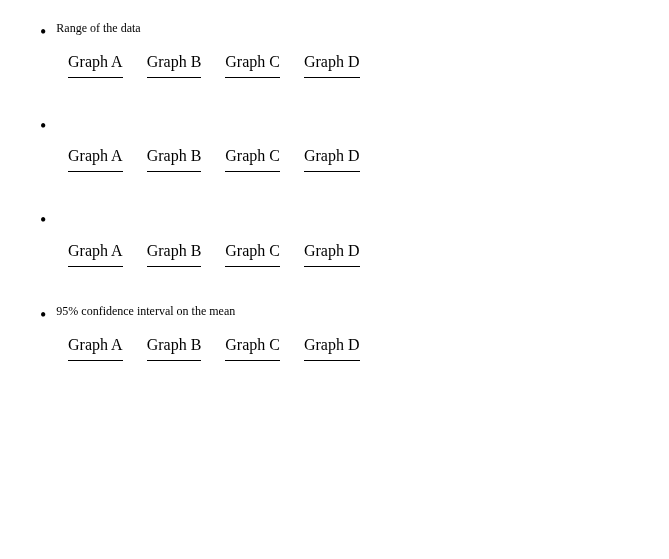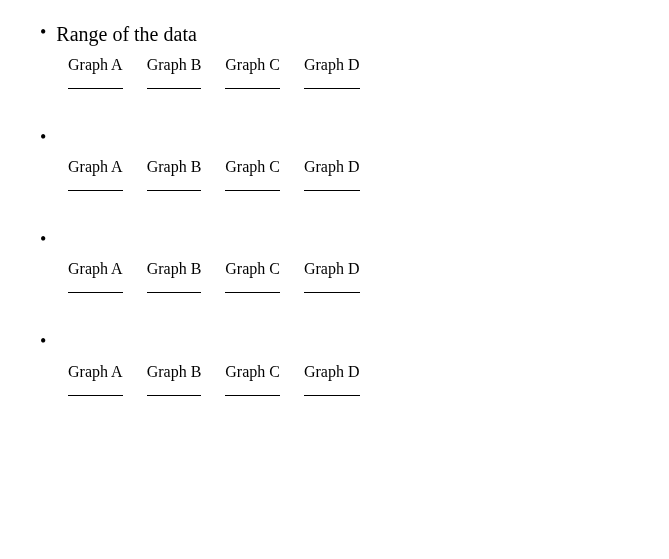--- a/index.html
+++ b/index.html
@@ -37,36 +37,36 @@
     }
 
     .bullet {
       margin-right: 10px;
       font-size: 18px;
       line-height: 1.4;
       flex-shrink: 0;
     }
 
     .question-label {
-      font-size: 20px;
+      font-size: 12px;
       line-height: 1.4;
     }
 
     .graph-options {
       display: flex;
       flex-direction: row;
       gap: 24px;
       margin-left: 28px;
       margin-top: 2px;
     }
 
     .graph-option {
       font-size: 16px;
       border-bottom: 1px solid #000000;
-      padding-bottom: 14px;
+      padding-bottom: 6px;
       cursor: pointer;
       text-decoration: none;
       color: #000000;
       white-space: nowrap;
     }
   </style>
 </head>
 <body>
 
 <ul class="question-list">
@@ -100,20 +100,21 @@
       <div class="graph-options">
         <span class="graph-option">Graph A</span>
         <span class="graph-option">Graph B</span>
         <span class="graph-option">Graph C</span>
         <span class="graph-option">Graph D</span>
       </div>
     </li>
     <li class="question-item">
       <div class="question-header">
         <span class="bullet">•</span>
+        <span class="question-label">95% confidence interval on the mean</span>
       </div>
       <div class="graph-options">
         <span class="graph-option">Graph A</span>
         <span class="graph-option">Graph B</span>
         <span class="graph-option">Graph C</span>
         <span class="graph-option">Graph D</span>
       </div>
     </li>
   </ul>
 

